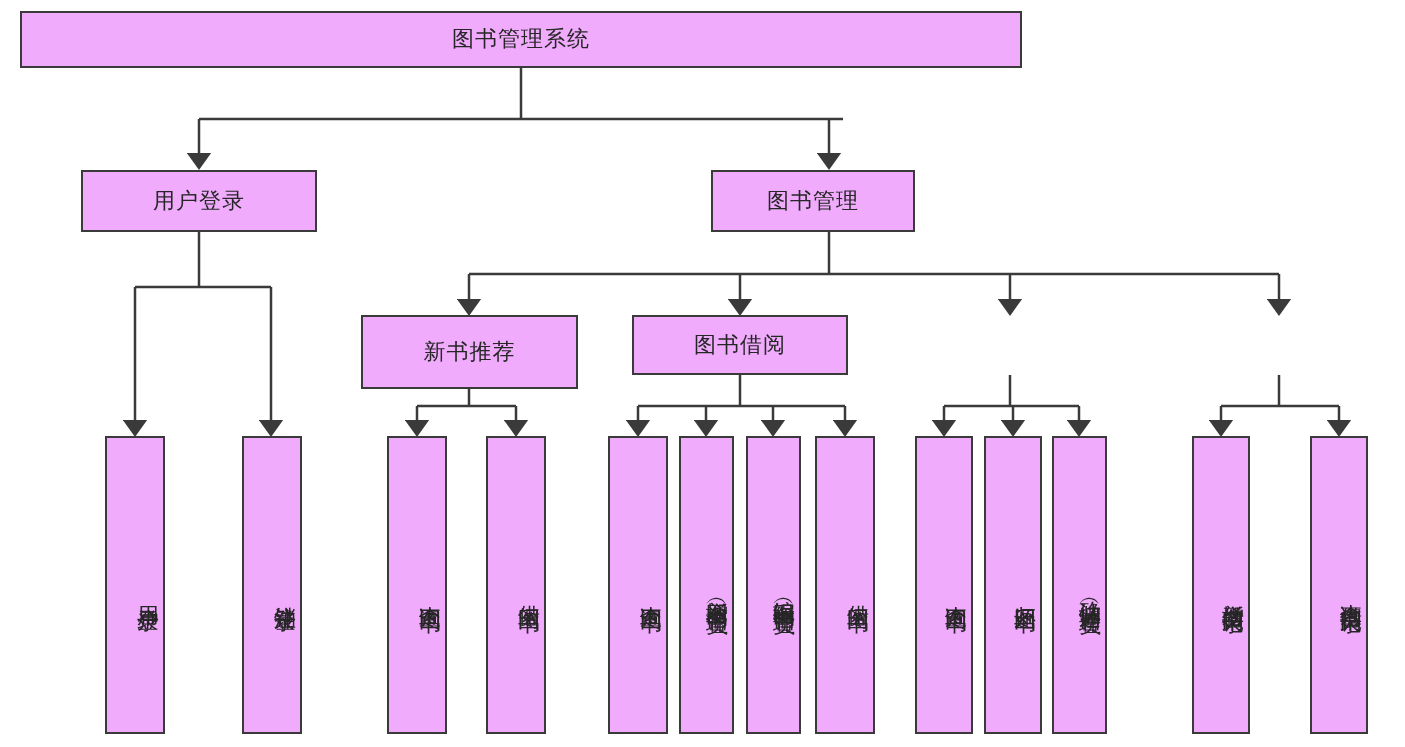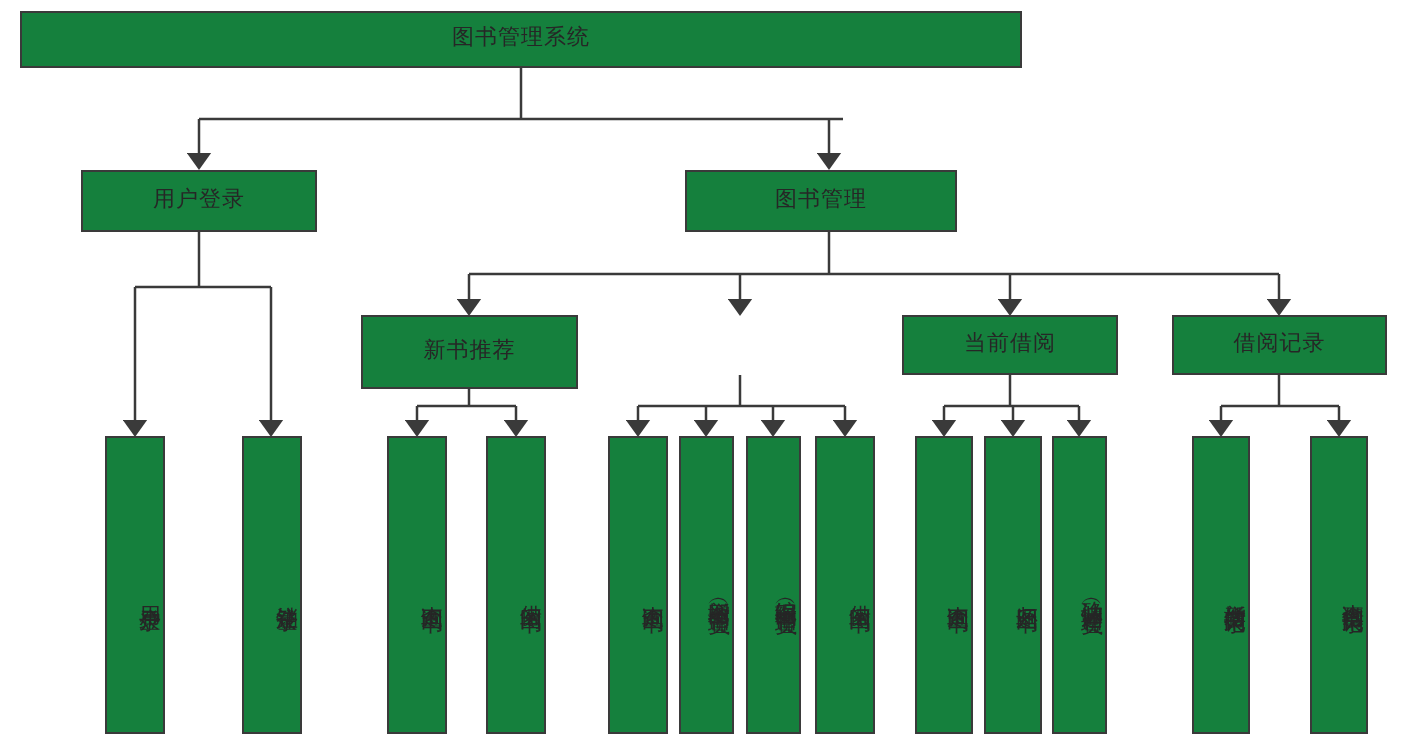--- a/index.html
+++ b/index.html
@@ -24,27 +24,26 @@
     position: absolute;
     left: 0;
     top: 0;
     width: 1405px;
     height: 747px;
   }
   .node {
     position: absolute;
     box-sizing: border-box;
     border: 2.5px solid #3a3a3a;
-    background: #15803d;
+    background: #f0abfc;
     display: flex;
     align-items: center;
     justify-content: center;
     color: #262626;
     z-index: 2;
-    font-family: Liberation Mono, monospace;
   }
   .node.horiz {
     font-size: 22px;
     line-height: 1.2;
     letter-spacing: 1px;
     white-space: nowrap;
   }
   .node.vert {
     writing-mode: vertical-rl;
     text-orientation: upright;
@@ -121,25 +120,24 @@
       <path d="M1279,375 L1279,406"></path>
       <path d="M1221,406 L1339,406"></path>
       <path d="M1221,406 L1221,427" marker-end="url(#arrow)"></path>
       <path d="M1339,406 L1339,427" marker-end="url(#arrow)"></path>
     </g>
   </svg>
 
   <div class="node horiz" id="node-root" style="left: 20px; top: 11px; width: 1002px; height: 57px;">图书管理系统</div>
 
   <div class="node horiz" id="node-l2-0" style="left: 81px; top: 170px; width: 236px; height: 62px;">用户登录</div>
-  <div class="node horiz" id="node-l2-1" style="left: 685px; top: 170px; width: 272px; height: 62px;">图书管理</div>
+  <div class="node horiz" id="node-l2-1" style="left: 711px; top: 170px; width: 204px; height: 62px;">图书管理</div>
 
   <div class="node horiz" id="node-l3-0" style="left: 361px; top: 315px; width: 217px; height: 74px;">新书推荐</div>
-  <div class="node horiz" id="node-l3-2" style="left: 902px; top: 315px; width: 216px; height: 60px;">当前借阅</div>
-  <div class="node horiz" id="node-l3-3" style="left: 1172px; top: 315px; width: 215px; height: 60px;">借阅记录</div>
+  <div class="node horiz" id="node-l3-1" style="left: 632px; top: 315px; width: 216px; height: 60px;">图书借阅</div>
 
   <div class="node vert" id="node-leaf-0" style="left: 105px; top: 436px; width: 60px; height: 298px;">用户登录</div>
   <div class="node vert" id="node-leaf-1" style="left: 242px; top: 436px; width: 60px; height: 298px;">注销登录</div>
   <div class="node vert" id="node-leaf-2" style="left: 387px; top: 436px; width: 60px; height: 298px;">查询图书</div>
   <div class="node vert" id="node-leaf-3" style="left: 486px; top: 436px; width: 60px; height: 298px;">借阅图书</div>
   <div class="node vert" id="node-leaf-4" style="left: 608px; top: 436px; width: 60px; height: 298px;">查询图书</div>
   <div class="node vert" id="node-leaf-5" style="left: 679px; top: 436px; width: 55px; height: 298px;">新增图书（管理员）</div>
   <div class="node vert" id="node-leaf-6" style="left: 746px; top: 436px; width: 55px; height: 298px;">编辑图书（管理员）</div>
   <div class="node vert" id="node-leaf-7" style="left: 815px; top: 436px; width: 60px; height: 298px;">借阅图书</div>
   <div class="node vert" id="node-leaf-8" style="left: 915px; top: 436px; width: 58px; height: 298px;">查询图书</div>

